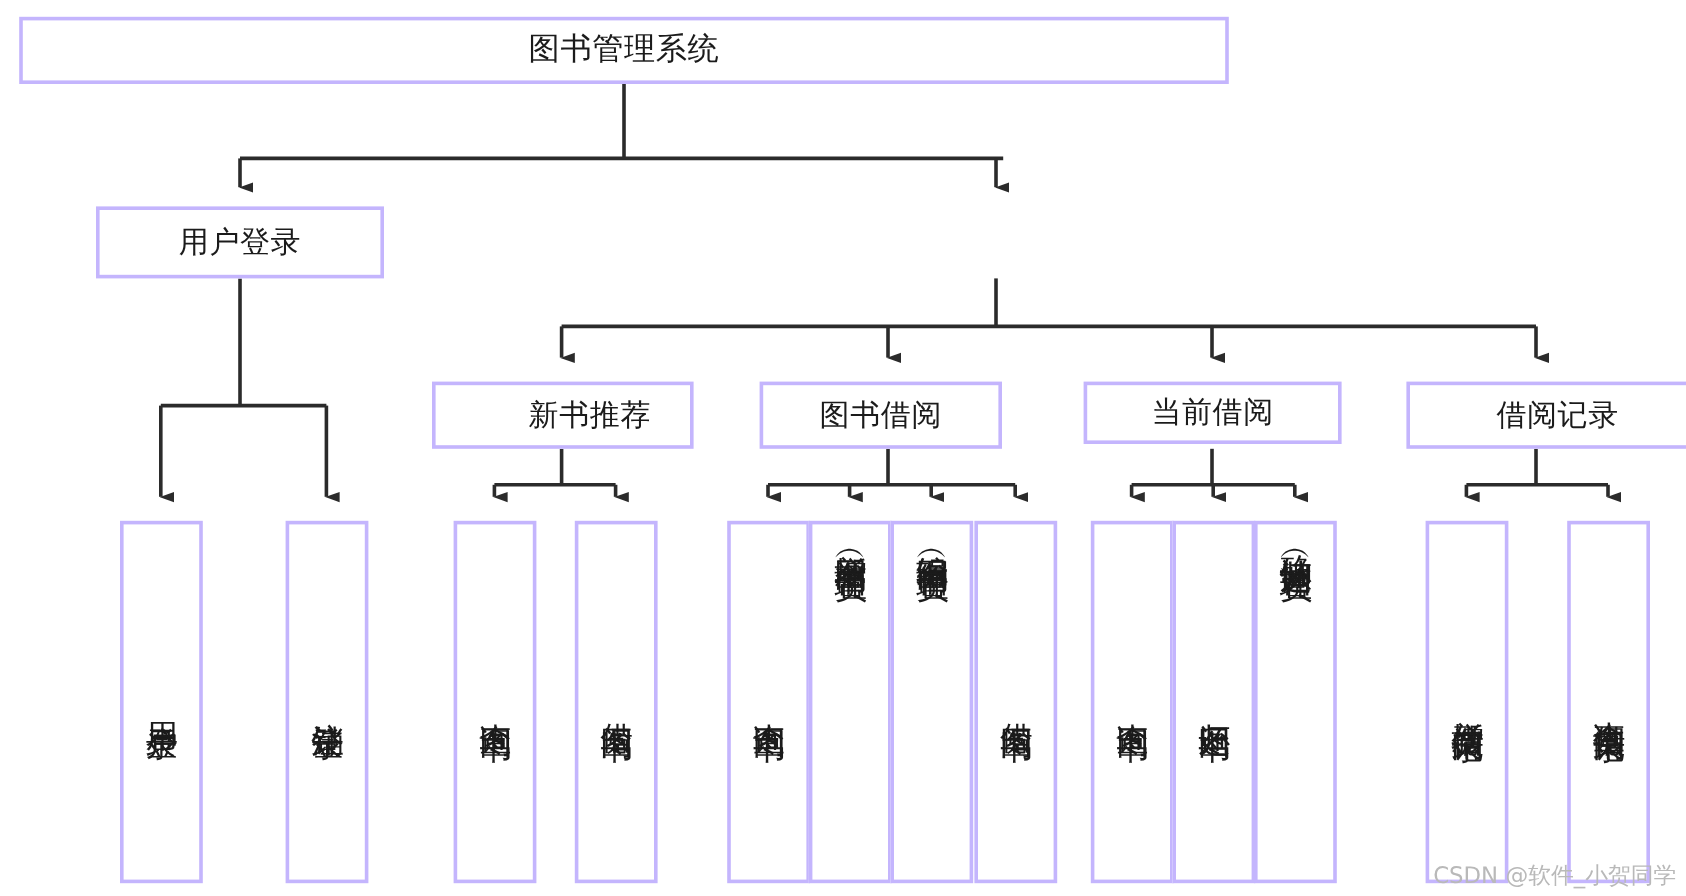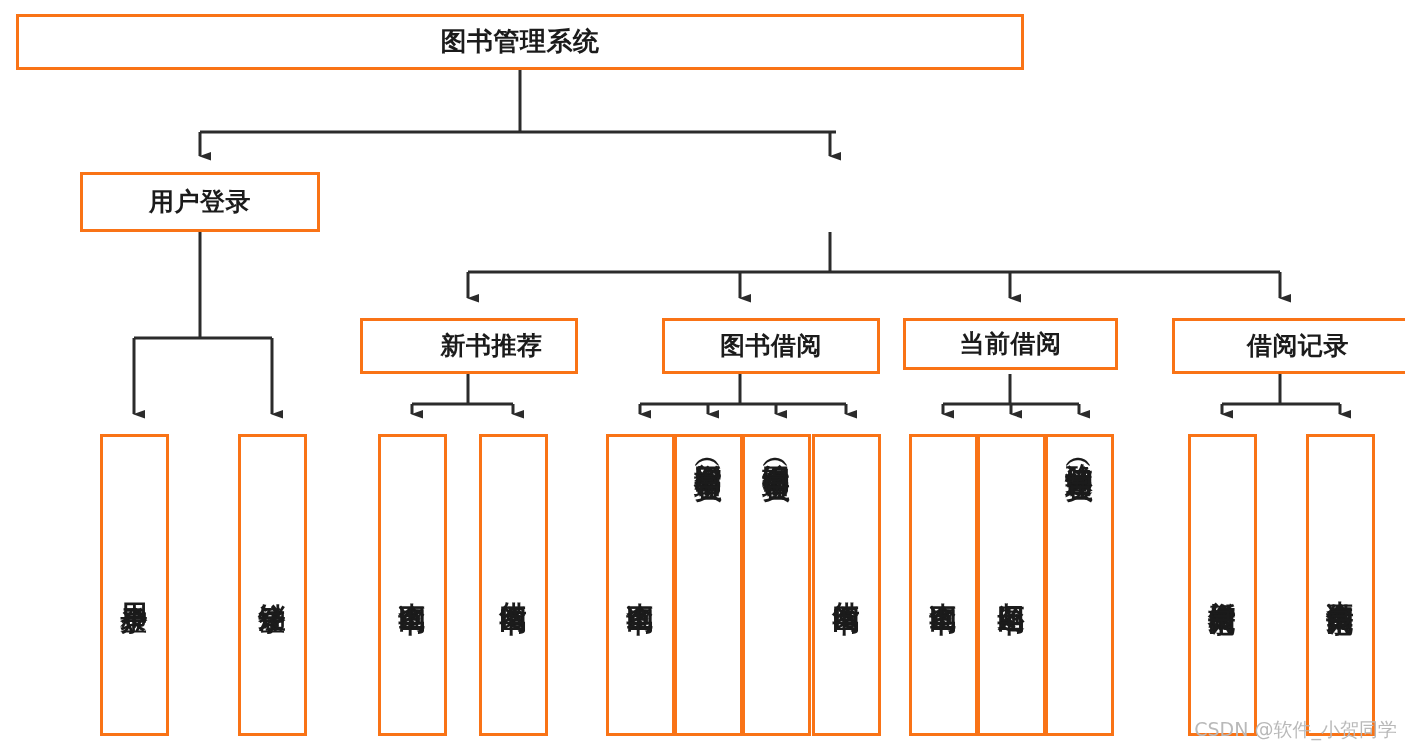--- a/index.html
+++ b/index.html
@@ -17,26 +17,25 @@
   #canvas {
     position: absolute;
     left: 0; top: 0;
     width: 1405px;
     height: 747px;
   }
   .node {
     position: absolute;
     box-sizing: border-box;
     background: #ffffff;
-    border: 3px solid #f97316;
+    border: 3px solid #c4b5fd;
     display: flex;
     align-items: center;
     justify-content: center;
     color: #1b1b1b;
-    font-weight: bold;
   }
   .node .label {
     display: block;
     line-height: 1.15;
     letter-spacing: 0.5px;
   }
   
   .node.horiz .label {
     writing-mode: horizontal-tb;
     font-size: 25px;
@@ -133,21 +132,21 @@
 
   <div class="node horiz" style="left:80px; top:172px; width:240px; height:60px;">
     <span class="label">用户登录</span>
   </div>
 
 
   <div class="node horiz" style="left:360px; top:318px; width:218px; height:56px;padding-left:45px;">
     <span class="label">新书推荐</span>
   </div>
 
-  <div class="node horiz" style="left:662px; top:318px; width:218px; height:56px;">
+  <div class="node horiz" style="left:633px; top:318px; width:202px; height:56px;">
     <span class="label">图书借阅</span>
   </div>
 
   <div class="node horiz" style="left:903px; top:318px; width:215px; height:52px;">
     <span class="label">当前借阅</span>
   </div>
 
   <div class="node horiz" style="left:1172px; top:318px; width:252px; height:56px;align-items:center;">
     <span class="label">借阅记录</span>
   </div>

